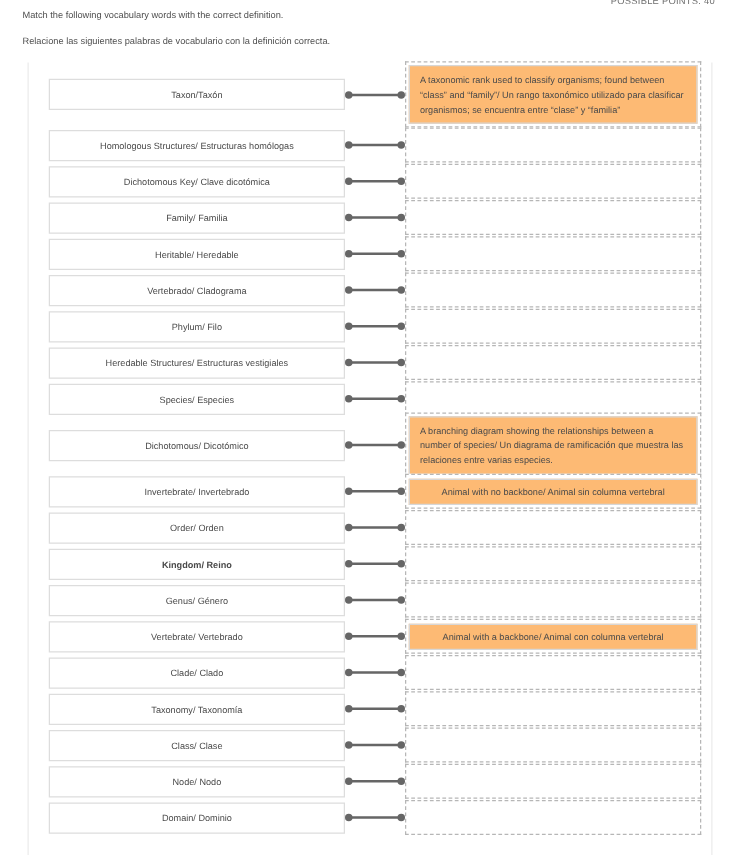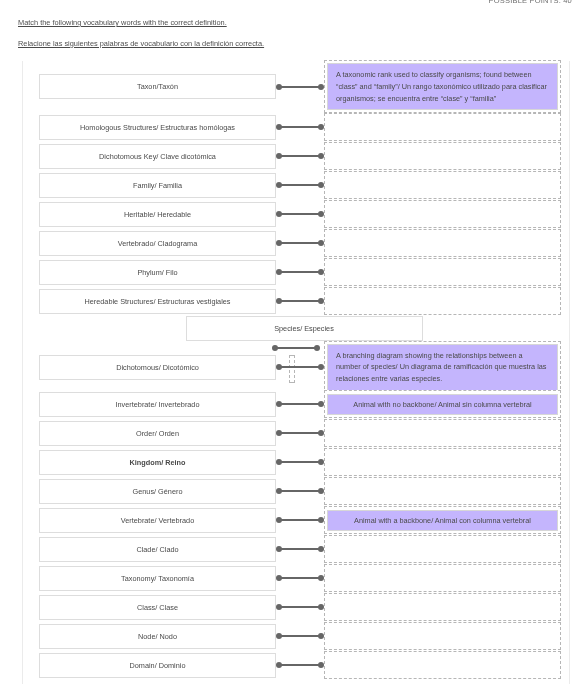--- a/index.html
+++ b/index.html
@@ -18,22 +18,21 @@
   
   .points-bar {
     position: absolute;
     top: -4px; right: 12px;
     font-size: 7.5px;
     letter-spacing: 0.2px;
     color: #6f6f6f;
     white-space: nowrap;
   }
   .instructions {
-    padding: 19px 0 0 18px;
-    text-decoration: underline;
+    padding: 8px 0 0 18px;
   }
   .instructions p {
     margin: 0 0 12px 0;
     font-size: 7.4px;
     line-height: 1.2;
     color: #4f4f4f;
   }
 
   
   .match-area {
@@ -114,21 +113,21 @@
   }
   .def-inner {
     width: 100%;
     min-height: 20px;
     display: flex;
     align-items: center;
     padding: 0;
   }
   .def-slot.filled .def-inner {
     border: 1px solid #d7d7d7;
-    background: #c4b5fd;
+    background: #fdba74;
     padding: 5px 8px;
   }
   .def-text {
     font-size: 7.3px;
     line-height: 1.62;
     color: #4a4a4a;
     width: 100%;
   }
   .def-text.center { text-align: center; line-height: 1.3; }
   .def-slot.empty .def-inner { min-height: 22px; }
@@ -244,21 +243,21 @@
         </div>
         <div class="connector">
           <div class="line"></div>
           <div class="dot left"></div>
           <div class="dot right"></div>
         </div>
         <div class="def-slot empty">
           <div class="def-inner"></div>
         </div>
       </div>
-      <div class="row" style="height: 29px; flex-direction: column;">
+      <div class="row" style="height: 29px;">
         <div class="term-box">
           <span>Species/ Especies</span>
         </div>
         <div class="connector">
           <div class="line"></div>
           <div class="dot left"></div>
           <div class="dot right"></div>
         </div>
         <div class="def-slot empty">
           <div class="def-inner"></div>

